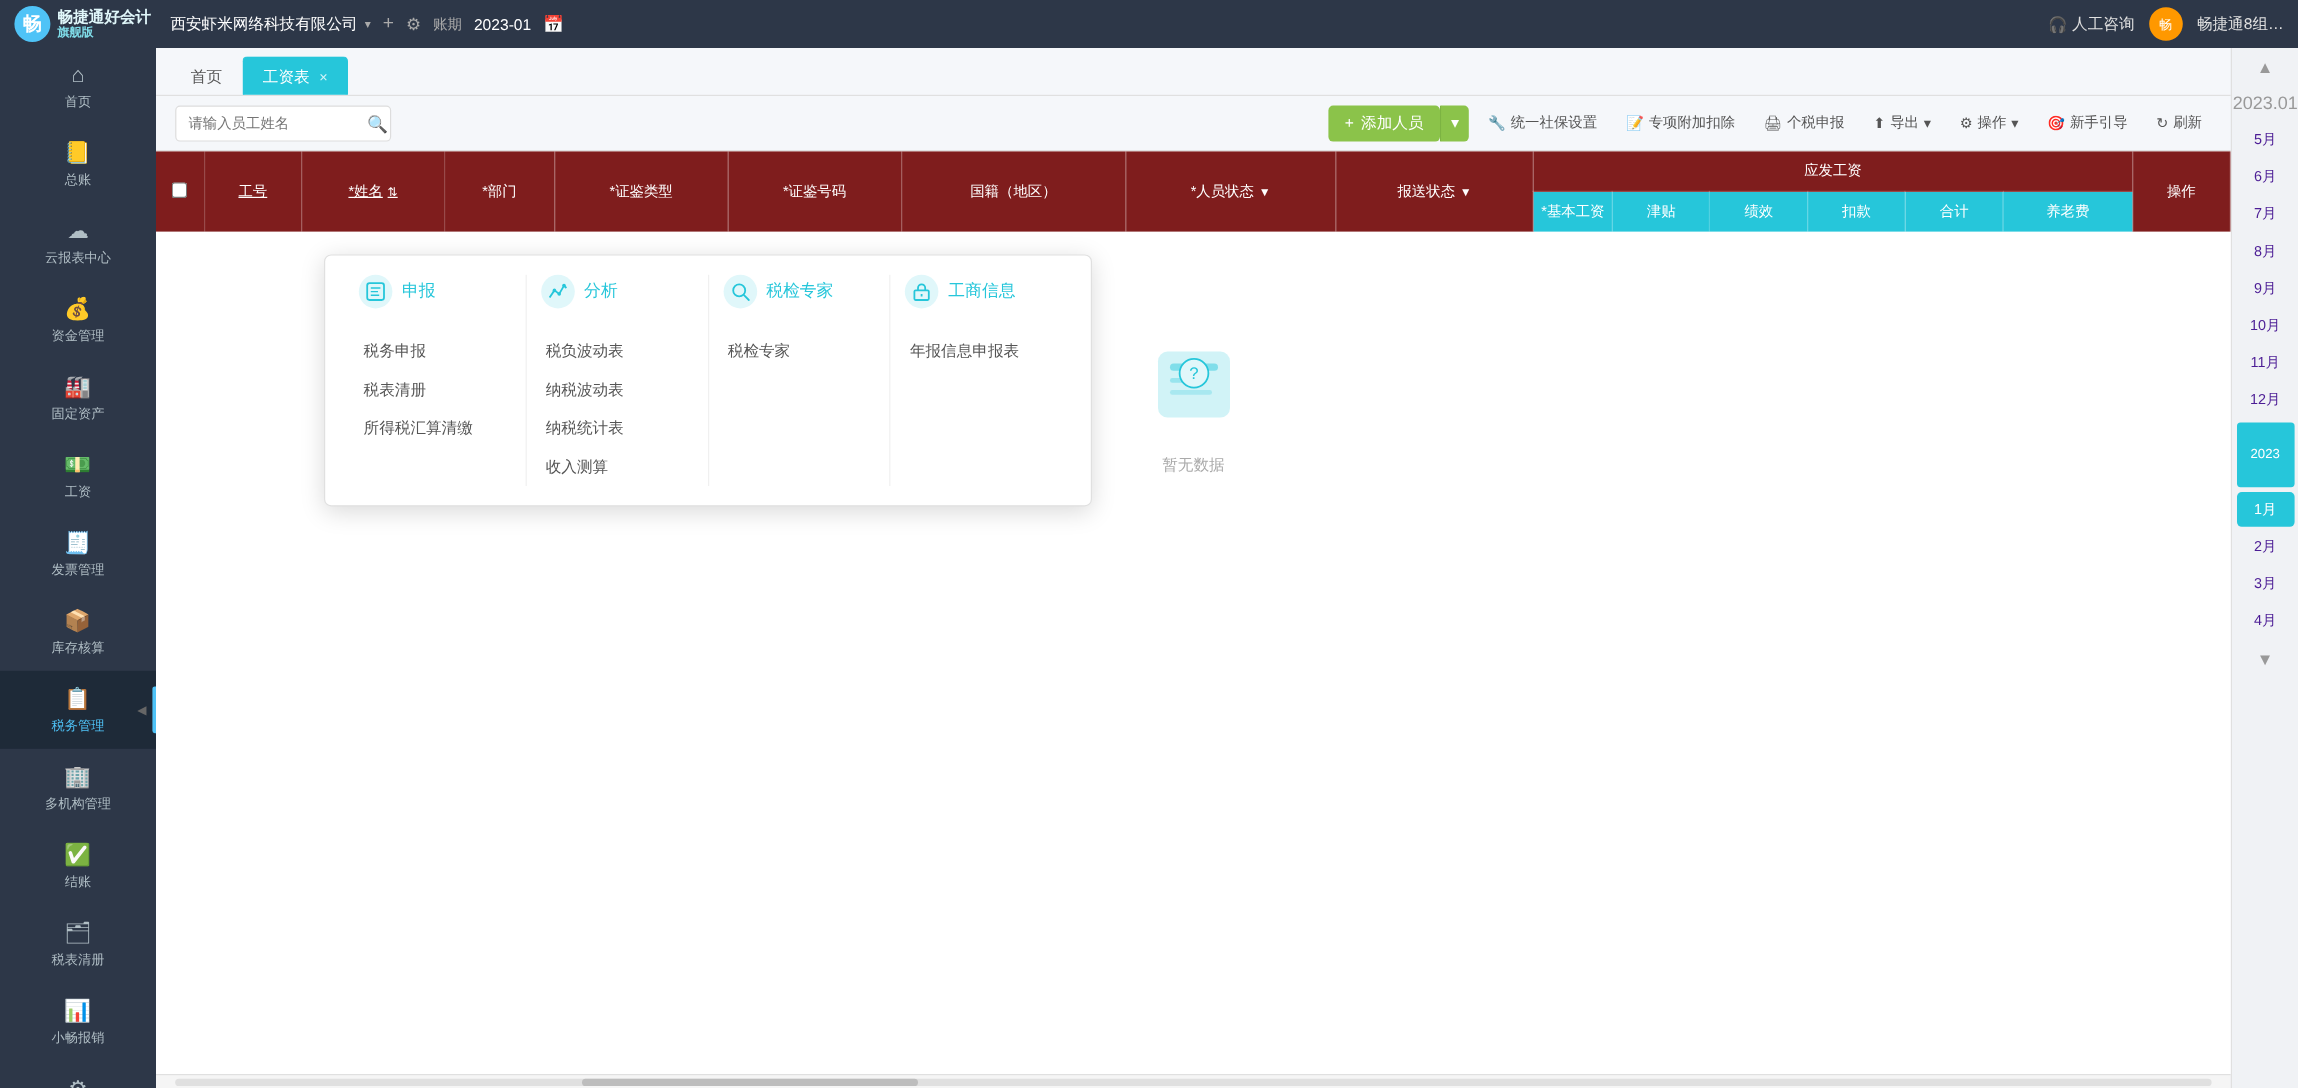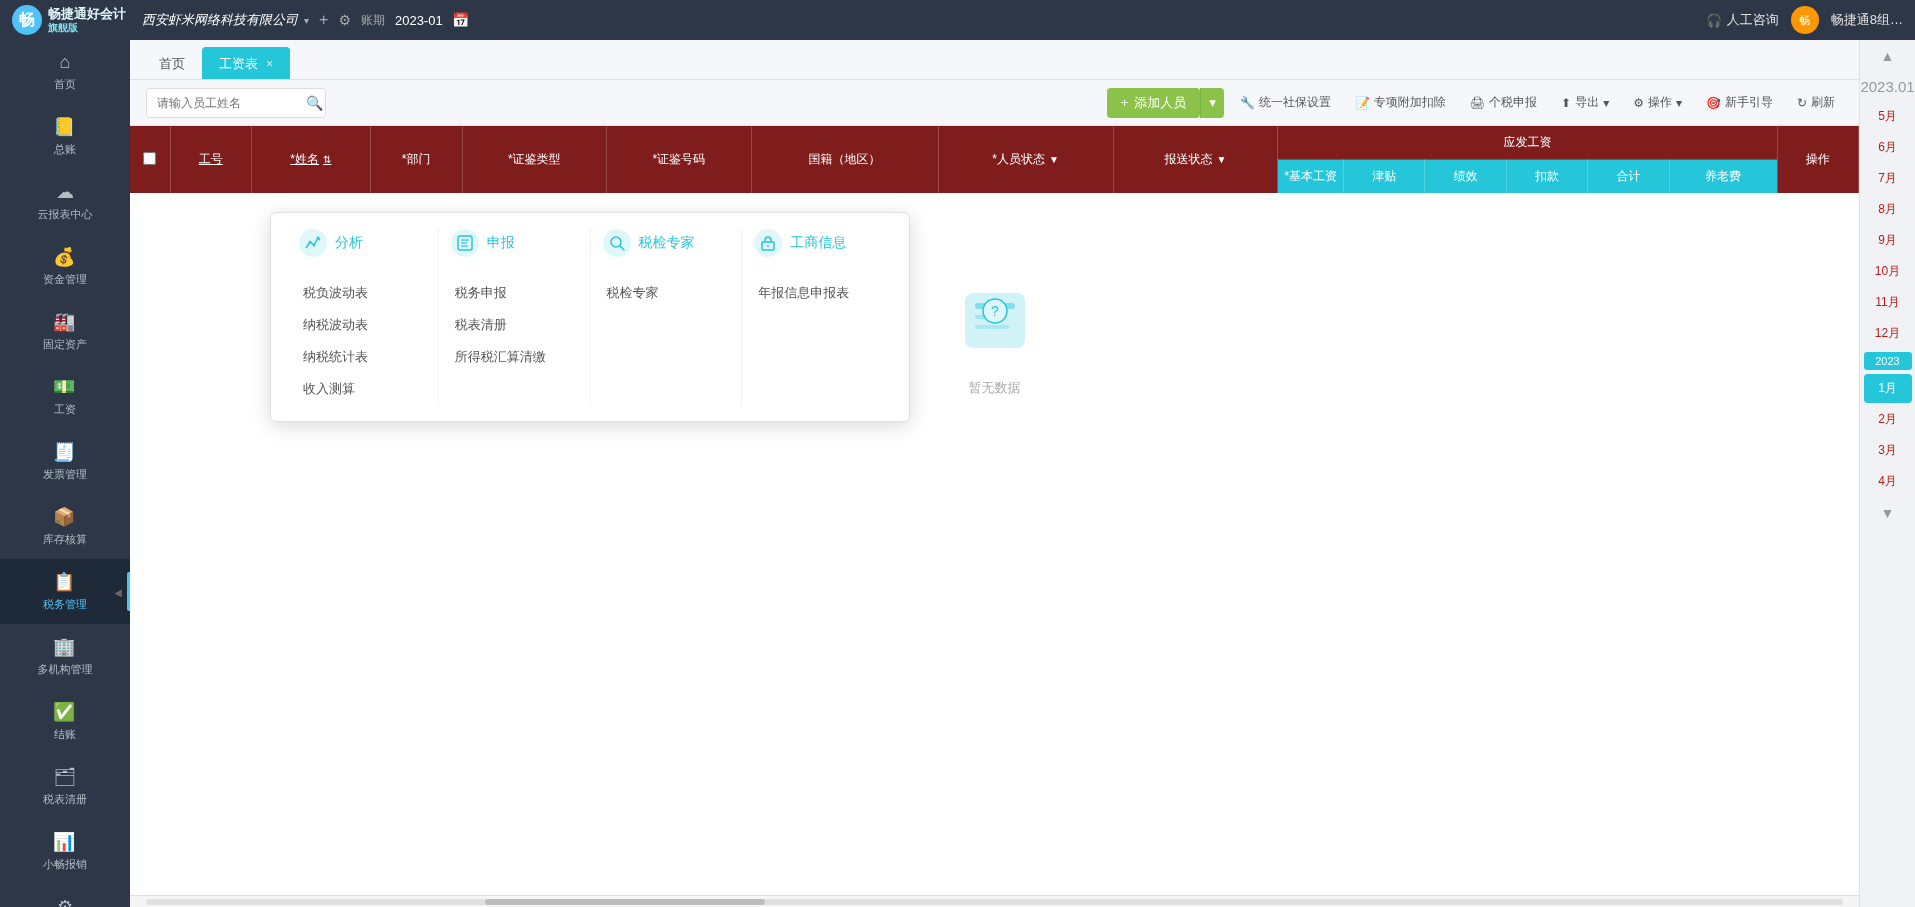--- a/index.html
+++ b/index.html
@@ -7,21 +7,21 @@
 
     
     .top-bar { height: 40px; background: #2d3748; display: flex; align-items: center; padding: 0 12px; justify-content: space-between; flex-shrink: 0; }
     .top-bar-left { display: flex; align-items: center; gap: 10px; }
     .logo-area { display: flex; align-items: center; gap: 6px; color: #fff; font-size: 14px; font-weight: bold; width: 120px; }
     .logo-icon { width: 30px; height: 30px; background: #4fc3f7; border-radius: 50%; display: flex; align-items: center; justify-content: center; color: #fff; font-size: 16px; }
     .logo-text { display: flex; flex-direction: column; line-height: 1.1; }
     .logo-main { font-size: 13px; color: #e0f7fa; font-family: Liberation Serif, serif; }
     .logo-sub { font-size: 10px; color: #80deea; }
     .company-selector { display: flex; align-items: center; gap: 6px; color: #e0e0e0; font-size: 13px; cursor: pointer; }
-    .company-name { color: #ffffff; font-style: italic; }
+    .company-name { color: #ffffff; }
     .chevron-icon { color: #aaa; font-size: 10px; }
     .add-icon { color: #aaa; font-size: 16px; cursor: pointer; }
     .gear-icon { color: #aaa; font-size: 14px; cursor: pointer; }
     .period-label { color: #aaa; font-size: 12px; }
     .period-value { color: #fff; font-size: 13px; }
     .calendar-icon { color: #4fc3f7; font-size: 14px; cursor: pointer; }
     .top-bar-right { display: flex; align-items: center; gap: 12px; color: #e0e0e0; font-size: 13px; }
     .service-btn { display: flex; align-items: center; gap: 4px; cursor: pointer; }
     .user-avatar { width: 28px; height: 28px; border-radius: 50%; background: #ff9800; display: flex; align-items: center; justify-content: center; color: #fff; font-size: 11px; }
     .user-name { color: #e0e0e0; font-size: 13px; }
@@ -68,25 +68,25 @@
     .filter-icon { margin-left: 4px; font-size: 10px; cursor: pointer; }
 
     
     .empty-state { display: flex; flex-direction: column; align-items: center; justify-content: center; padding: 80px 0; }
     .empty-icon { width: 100px; height: 90px; position: relative; }
     .empty-text { color: #aaa; font-size: 13px; margin-top: 16px; }
 
     
     .date-nav { width: 56px; background: #f0f2f5; border-left: 1px solid #e0e0e0; display: flex; flex-direction: column; align-items: center; overflow-y: auto; flex-shrink: 0; }
     .date-nav-year { font-size: 15px; color: #999; padding: 6px 0; writing-mode: horizontal-tb; white-space: nowrap; }
-    .date-nav-month { width: 48px; text-align: center; padding: 6px 4px; cursor: pointer; font-size: 12px; color: #b91c1c; border-radius: 4px; margin: 1px 4px; }
+    .date-nav-month { width: 48px; text-align: center; padding: 6px 4px; cursor: pointer; font-size: 12px; color: #4c1d95; border-radius: 4px; margin: 1px 4px; }
     .date-nav-month.active { background: #26c6da; color: #fff; border-radius: 4px; }
     .date-nav-controls { display: flex; flex-direction: column; align-items: center; gap: 2px; padding: 4px 0; }
     .date-nav-ctrl { background: none; border: none; cursor: pointer; color: #999; font-size: 14px; width: 24px; height: 24px; display: flex; align-items: center; justify-content: center; border-radius: 50%; }
-    .year-label-box { background: #26c6da; color: #fff; font-size: 11px; padding: 3px 6px; border-radius: 3px; margin: 3px 4px; width: 48px; text-align: center; }
+    .year-label-box { background: #26c6da; color: #fff; font-size: 11px; padding: 21px 6px; border-radius: 3px; margin: 3px 4px; width: 48px; text-align: center; }
     .dropdown-menu { position: absolute; top: 86px; left: 140px; z-index: 200; background: #fff; border: 1px solid #e0e0e0; border-radius: 6px; box-shadow: 0 4px 20px rgba(0,0,0,0.15); width: 640px; padding: 16px; }
     .dropdown-columns { display: flex; gap: 0; }
     .dropdown-col { flex: 1; padding: 0 12px; border-right: 1px solid #f0f0f0; }
     .dropdown-col:last-child { border-right: none; }
     .dropdown-col-header { display: flex; align-items: center; gap: 8px; margin-bottom: 12px; padding-bottom: 8px; font-size: 14px; color: #26c6da; font-weight: 500; }
     .dropdown-col-icon { width: 28px; height: 28px; border-radius: 50%; background: #e0f7fa; display: flex; align-items: center; justify-content: center; font-size: 14px; }
     .dropdown-item { padding: 7px 4px; color: #555; font-size: 13px; cursor: pointer; border-radius: 3px; }
 
     
     .bottom-scroll { height: 12px; background: #f5f5f5; border-top: 1px solid #e0e0e0; flex-shrink: 0; display: flex; align-items: center; padding: 0 16px; }
@@ -302,20 +302,37 @@
             <rect x="30" y="52" width="35" height="4" rx="2" fill="#80deea" opacity="0.5"></rect>
             <circle cx="50" cy="38" r="12" fill="#e0f7fa" stroke="#26c6da" stroke-width="1.5"></circle>
             <text x="50" y="43" text-anchor="middle" font-size="14" fill="#26c6da">?</text>
           </svg>
         </div>
         <div class="empty-text">暂无数据</div>
       </div>
 
       <div class="dropdown-menu">
         <div class="dropdown-columns">
+
+          <div class="dropdown-col">
+            <div class="dropdown-col-header">
+              <div class="dropdown-col-icon" style="background:#e0f7fa;">
+                <svg width="18" height="18" viewBox="0 0 18 18">
+                    <rect x="2" y="2" width="14" height="14" rx="2" fill="none" stroke="#26c6da" stroke-width="1.5"></rect>
+                    <line x1="5" y1="6" x2="13" y2="6" stroke="#26c6da" stroke-width="1.2"></line>
+                    <line x1="5" y1="9" x2="11" y2="9" stroke="#26c6da" stroke-width="1.2"></line>
+                    <line x1="5" y1="12" x2="12" y2="12" stroke="#26c6da" stroke-width="1.2"></line>
+                  </svg>
+              </div>
+              <span>申报</span>
+            </div>
+            <div class="dropdown-item">税务申报</div>
+            <div class="dropdown-item">税表清册</div>
+            <div class="dropdown-item">所得税汇算清缴</div>
+          </div>
 
           <div class="dropdown-col">
             <div class="dropdown-col-header">
               <div class="dropdown-col-icon" style="background:#e0f7fa;">
                 <svg width="18" height="18" viewBox="0 0 18 18">
                     <polyline points="2,14 6,8 10,11 14,4 16,6" fill="none" stroke="#26c6da" stroke-width="1.5"></polyline>
                     <circle cx="6" cy="8" r="1.5" fill="#26c6da"></circle>
                     <circle cx="10" cy="11" r="1.5" fill="#26c6da"></circle>
                     <circle cx="14" cy="4" r="1.5" fill="#26c6da"></circle>
                   </svg>
@@ -325,37 +342,20 @@
             <div class="dropdown-item">税负波动表</div>
             <div class="dropdown-item">纳税波动表</div>
             <div class="dropdown-item">纳税统计表</div>
             <div class="dropdown-item">收入测算</div>
           </div>
 
           <div class="dropdown-col">
             <div class="dropdown-col-header">
               <div class="dropdown-col-icon" style="background:#e0f7fa;">
                 <svg width="18" height="18" viewBox="0 0 18 18">
-                    <rect x="2" y="2" width="14" height="14" rx="2" fill="none" stroke="#26c6da" stroke-width="1.5"></rect>
-                    <line x1="5" y1="6" x2="13" y2="6" stroke="#26c6da" stroke-width="1.2"></line>
-                    <line x1="5" y1="9" x2="11" y2="9" stroke="#26c6da" stroke-width="1.2"></line>
-                    <line x1="5" y1="12" x2="12" y2="12" stroke="#26c6da" stroke-width="1.2"></line>
-                  </svg>
-              </div>
-              <span>申报</span>
-            </div>
-            <div class="dropdown-item">税务申报</div>
-            <div class="dropdown-item">税表清册</div>
-            <div class="dropdown-item">所得税汇算清缴</div>
-          </div>
-
-          <div class="dropdown-col">
-            <div class="dropdown-col-header">
-              <div class="dropdown-col-icon" style="background:#e0f7fa;">
-                <svg width="18" height="18" viewBox="0 0 18 18">
                     <circle cx="8" cy="8" r="5" fill="none" stroke="#26c6da" stroke-width="1.5"></circle>
                     <line x1="12" y1="12" x2="16" y2="16" stroke="#26c6da" stroke-width="1.5" stroke-linecap="round"></line>
                   </svg>
               </div>
               <span>税检专家</span>
             </div>
             <div class="dropdown-item">税检专家</div>
           </div>
 
           <div class="dropdown-col">

